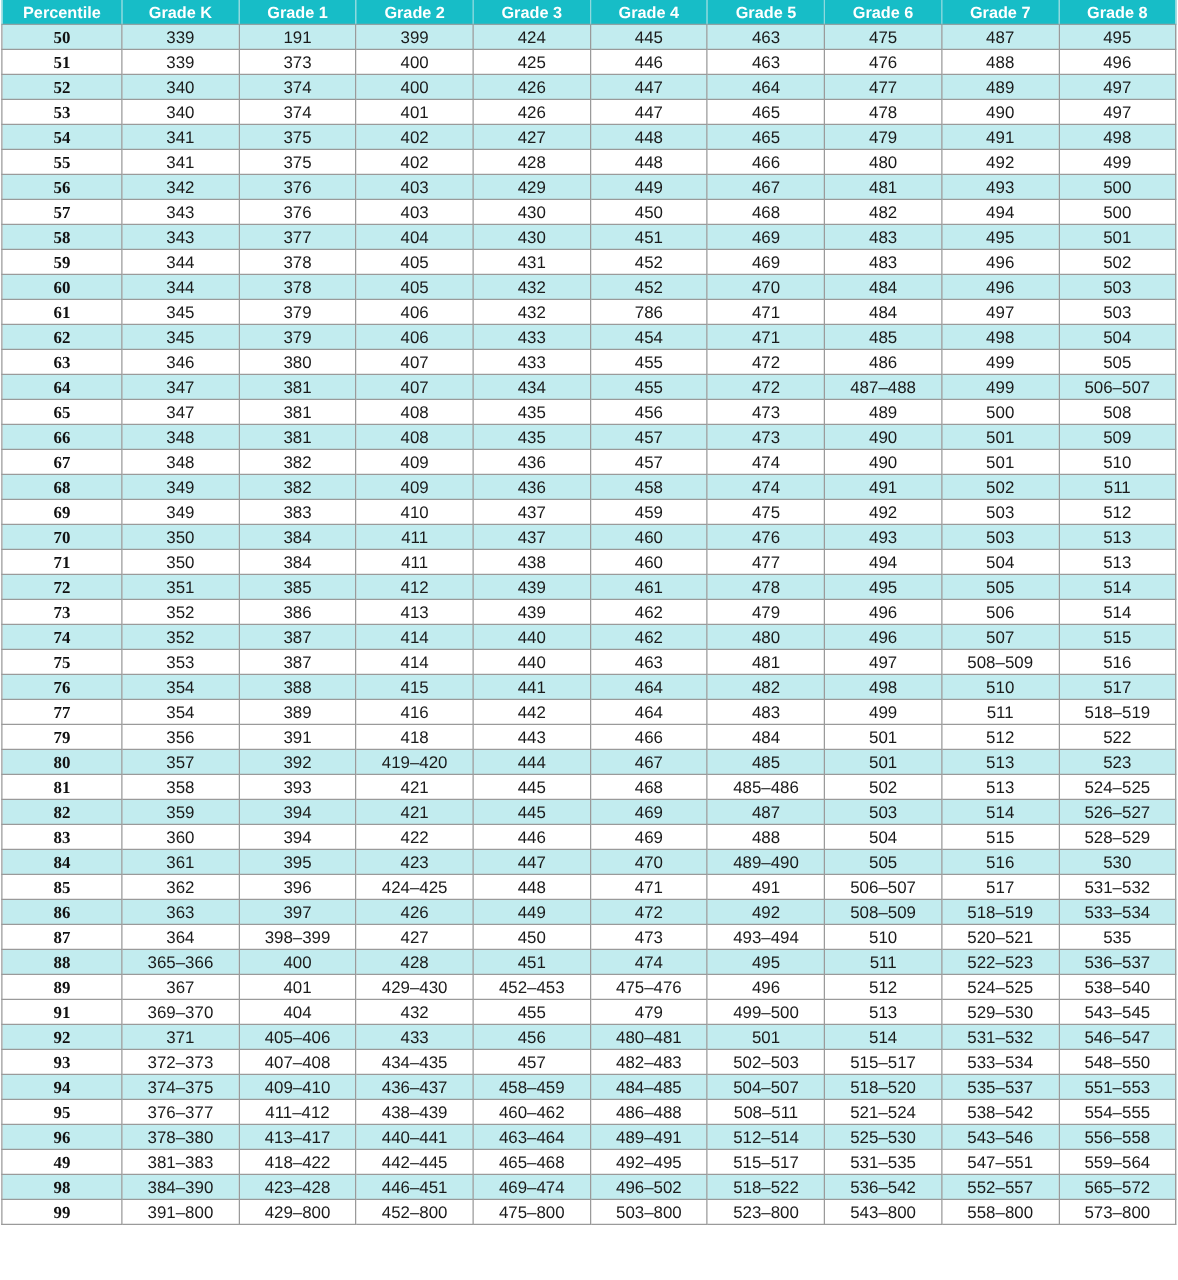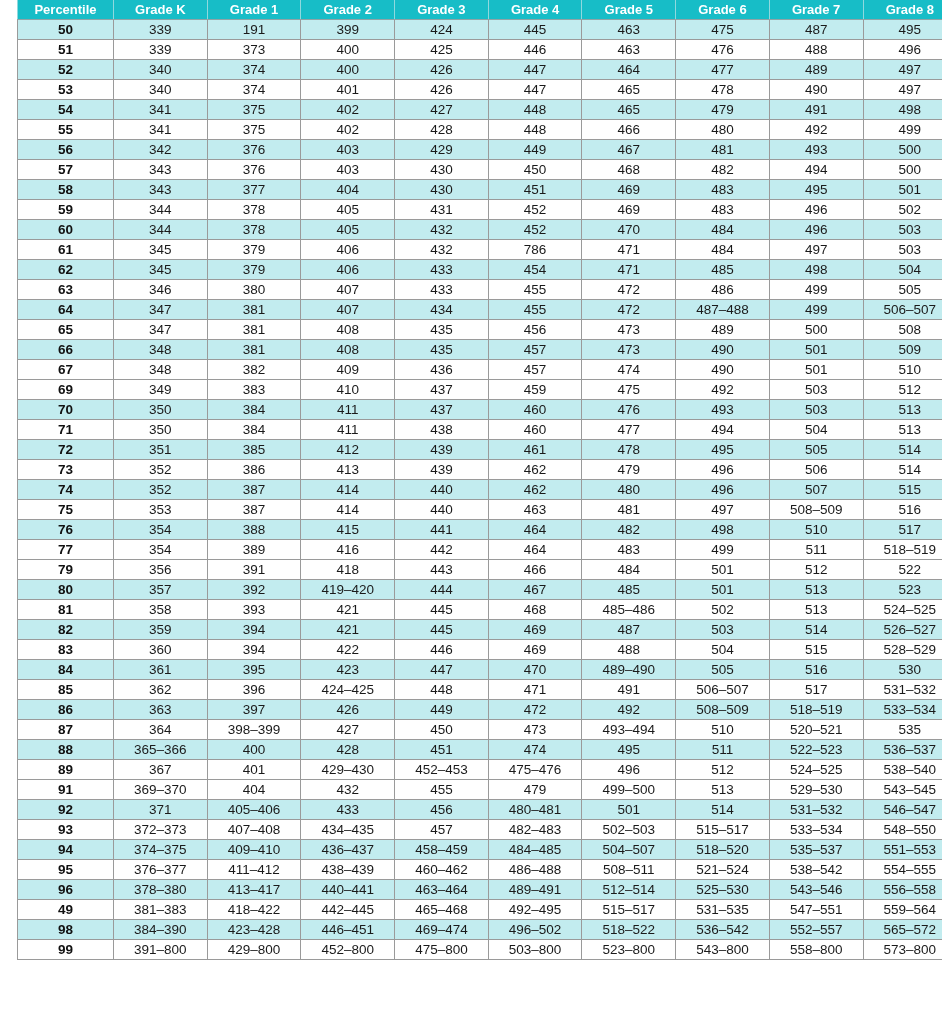--- a/index.html
+++ b/index.html
@@ -11,21 +11,20 @@
       width: 942px;
       height: 1024px;
       overflow: hidden;
       font-family: "Liberation Sans", "DejaVu Sans", sans-serif;
     }
     .wrap {
       width: 940px;
       margin-left: 1px;
       border-right: 2px solid #a6a6a6;
       box-sizing: border-box;
-      padding-left: 16px;
     }
     table {
       width: 940px;
       border-collapse: collapse;
       table-layout: fixed;
     }
     col.c-pct { width: 96px; }
     col.c-g { width: 93.7px; }
     thead th {
       background: #17bdc7;
@@ -50,20 +49,21 @@
     }
     tbody tr.shaded td {
       background: #c2ecef;
     }
     tbody tr.plain td {
       background: #ffffff;
     }
     tbody td.pct {
       font-weight: bold;
       color: #111111;
+      font-family: Liberation Serif, serif;
     }
   </style>
 </head>
 <body>
 
 <div class="wrap">
   <table>
     <colgroup>
       <col class="c-pct">
       <col class="c-g">
@@ -300,20 +300,32 @@
           <td>348</td>
           <td>382</td>
           <td>409</td>
           <td>436</td>
           <td>457</td>
           <td>474</td>
           <td>490</td>
           <td>501</td>
           <td>510</td>
         </tr>
+        <tr class="shaded">
+          <td class="pct">68</td>
+          <td>349</td>
+          <td>382</td>
+          <td>409</td>
+          <td>436</td>
+          <td>458</td>
+          <td>474</td>
+          <td>491</td>
+          <td>502</td>
+          <td>511</td>
+        </tr>
         <tr class="plain">
           <td class="pct">69</td>
           <td>349</td>
           <td>383</td>
           <td>410</td>
           <td>437</td>
           <td>459</td>
           <td>475</td>
           <td>492</td>
           <td>503</td>

